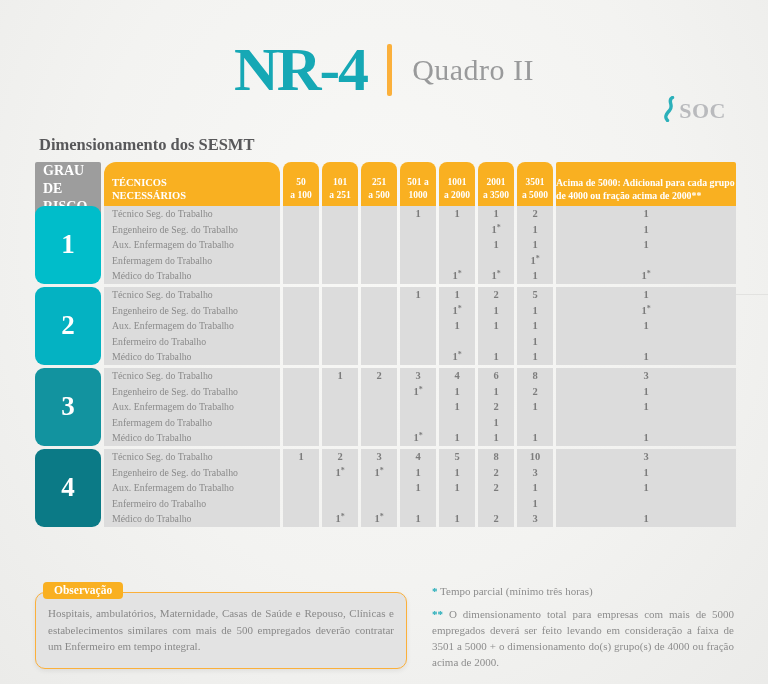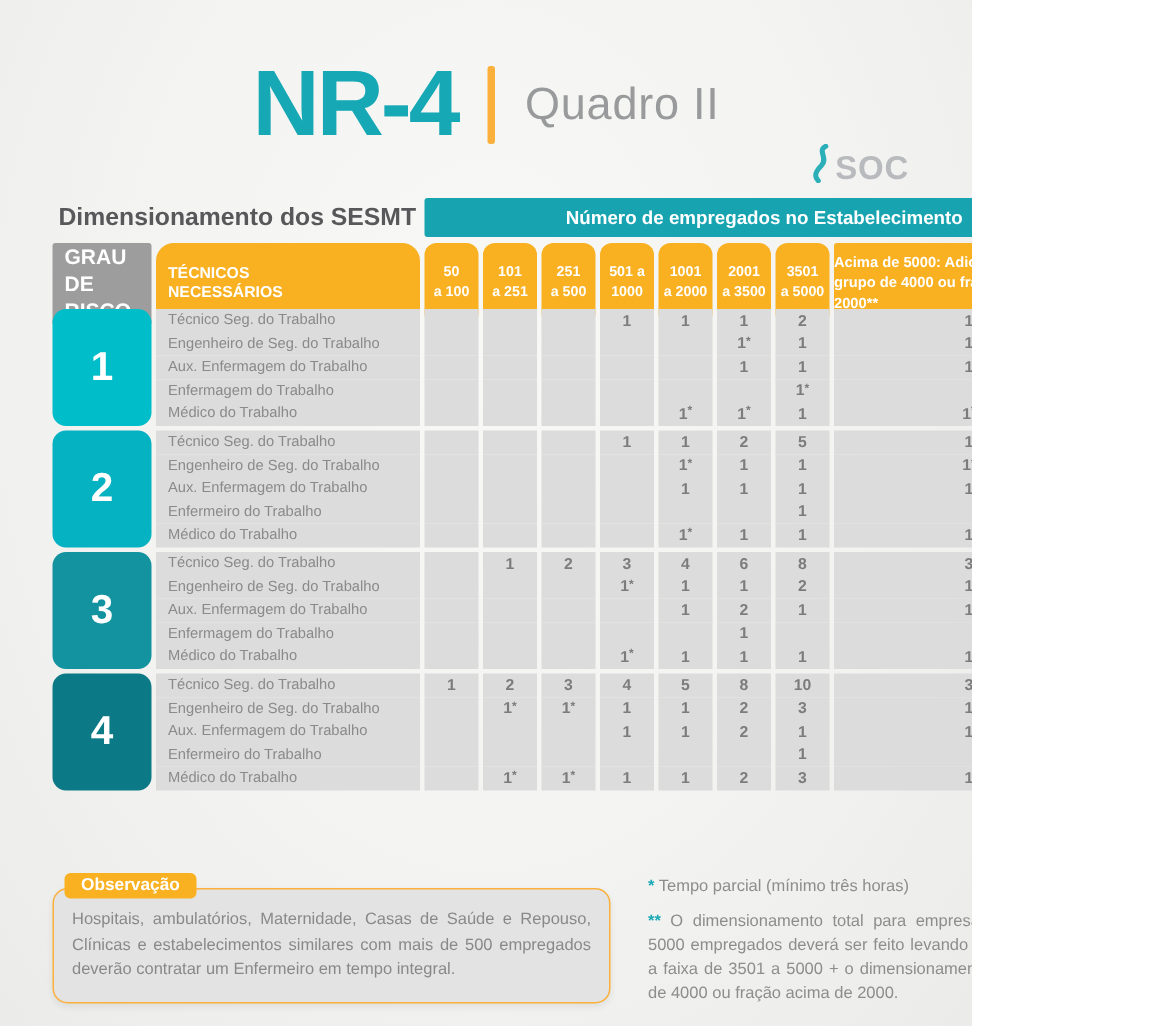--- a/index.html
+++ b/index.html
@@ -1,19 +1,19 @@
 <!DOCTYPE html>
 <html><head>
 <meta charset="utf-8">
 <style>
   * { margin:0; padding:0; box-sizing:border-box; }
   html,body { width:768px; }
   .page {
-    position:relative; width:648px; height:684px; overflow:hidden;
-    font-family:Liberation Sans, sans-serif;
+    position:relative; width:768px; height:684px; overflow:hidden;
+    font-family:Liberation Serif, serif;
     background: radial-gradient(ellipse at 50% 35%, #f8f8f6 0%, #f3f3f1 55%, #ebebe9 100%);
   }
   
   .brand-center { position:absolute; top:34px; left:0; right:0; display:flex; align-items:center; justify-content:center; gap:20px; }
   .nr4 { font-size:62px; font-weight:800; color:#16a8b5; letter-spacing:-2px; }
   .vbar { width:5px; height:52px; background:#fbb03b; border-radius:2px; }
   .quadro { font-size:30px; color:#999a9b; font-weight:400; letter-spacing:.5px; }
   .logo { position:absolute; right:42px; top:96px; display:flex; align-items:center; gap:1px;text-align:right; }
   .logo-text { font-size:22px; font-weight:700; color:#b9babd; letter-spacing:.5px; }
   
@@ -59,21 +59,20 @@
       <svg width="16" height="26" viewBox="0 0 16 26">
         <path d="M10.5 1.5 C4.5 4.5 12.5 9.5 7.5 14.5 C3.5 18.5 2.5 21.5 5.5 24.5" fill="none" stroke="#2bb0ba" stroke-width="3.4" stroke-linecap="round"></path>
       </svg>
     </span>
     <span class="logo-text">SOC</span>
   </div>
 
   <div class="table-area">
     <div class="thead-top">
       <div class="left-title">Dimensionamento dos SESMT</div>
-      <div class="band">Número de empregados no Estabelecimento</div>
     </div>
     <div class="cols-header">
       <div class="h-risk">GRAU
 DE RISCO</div>
       <div class="h-tech">TÉCNICOS
 NECESSÁRIOS</div>
 
       <div class="h-range">50
 a 100</div>
         <div class="h-range">101

